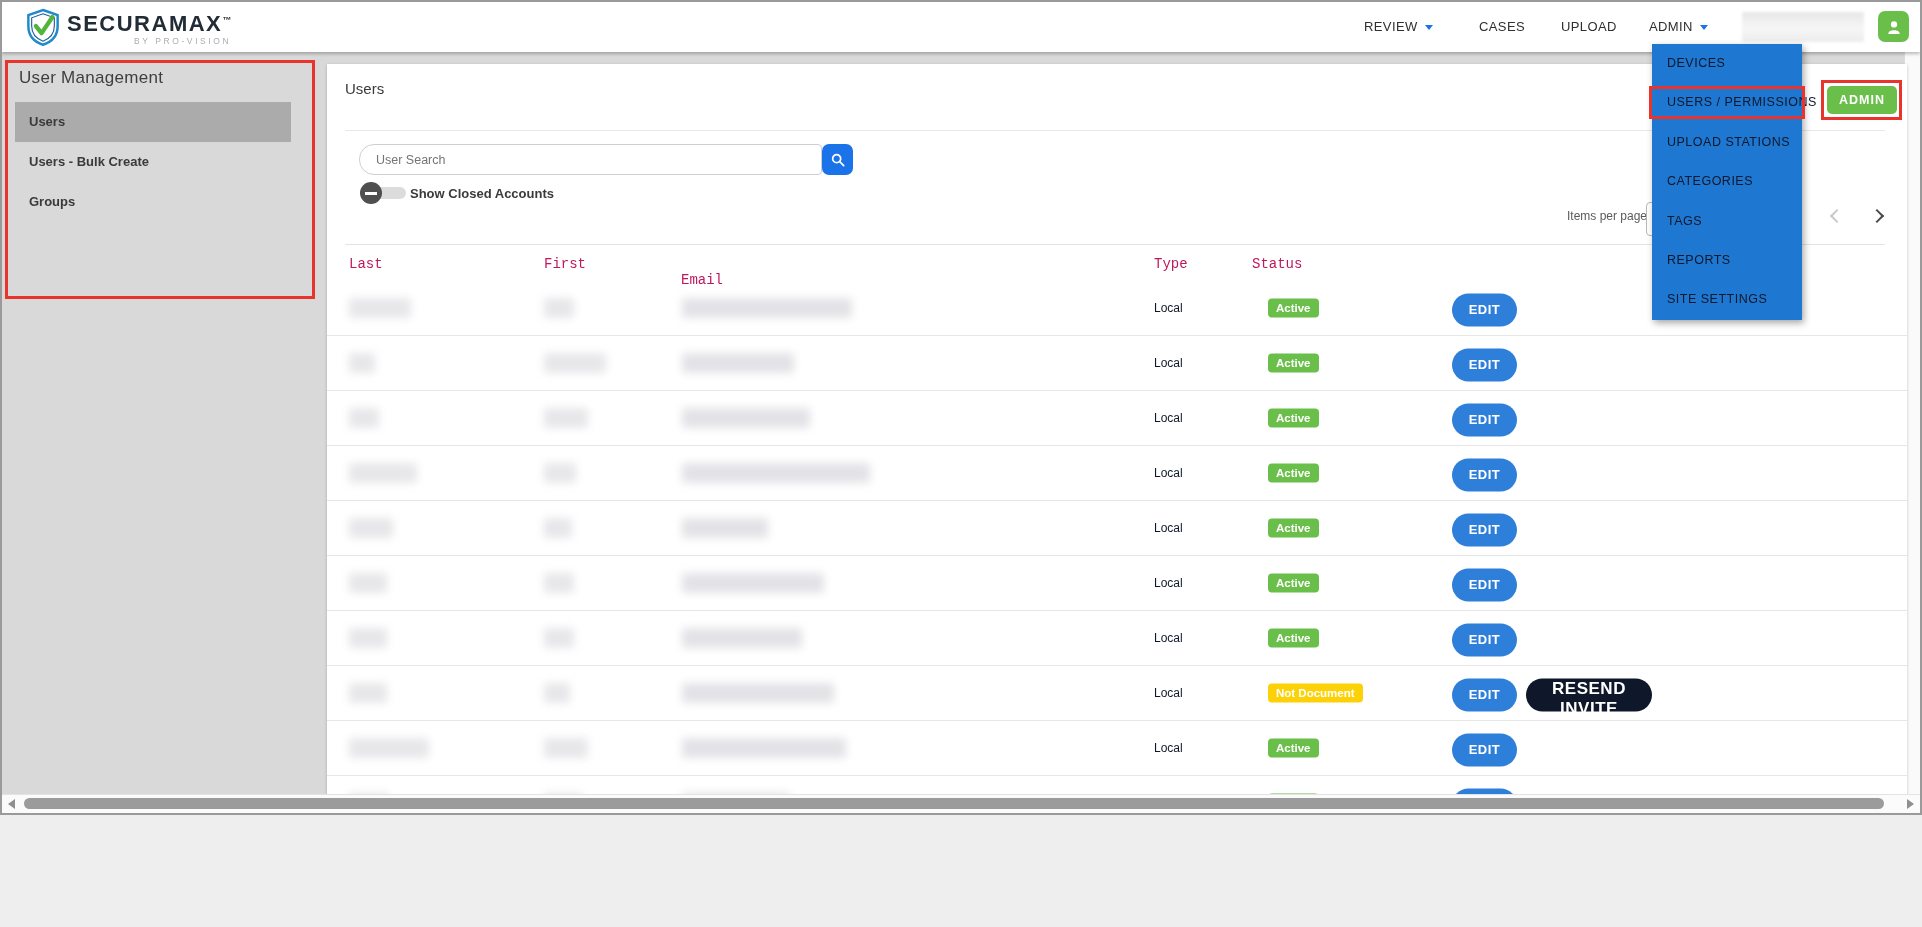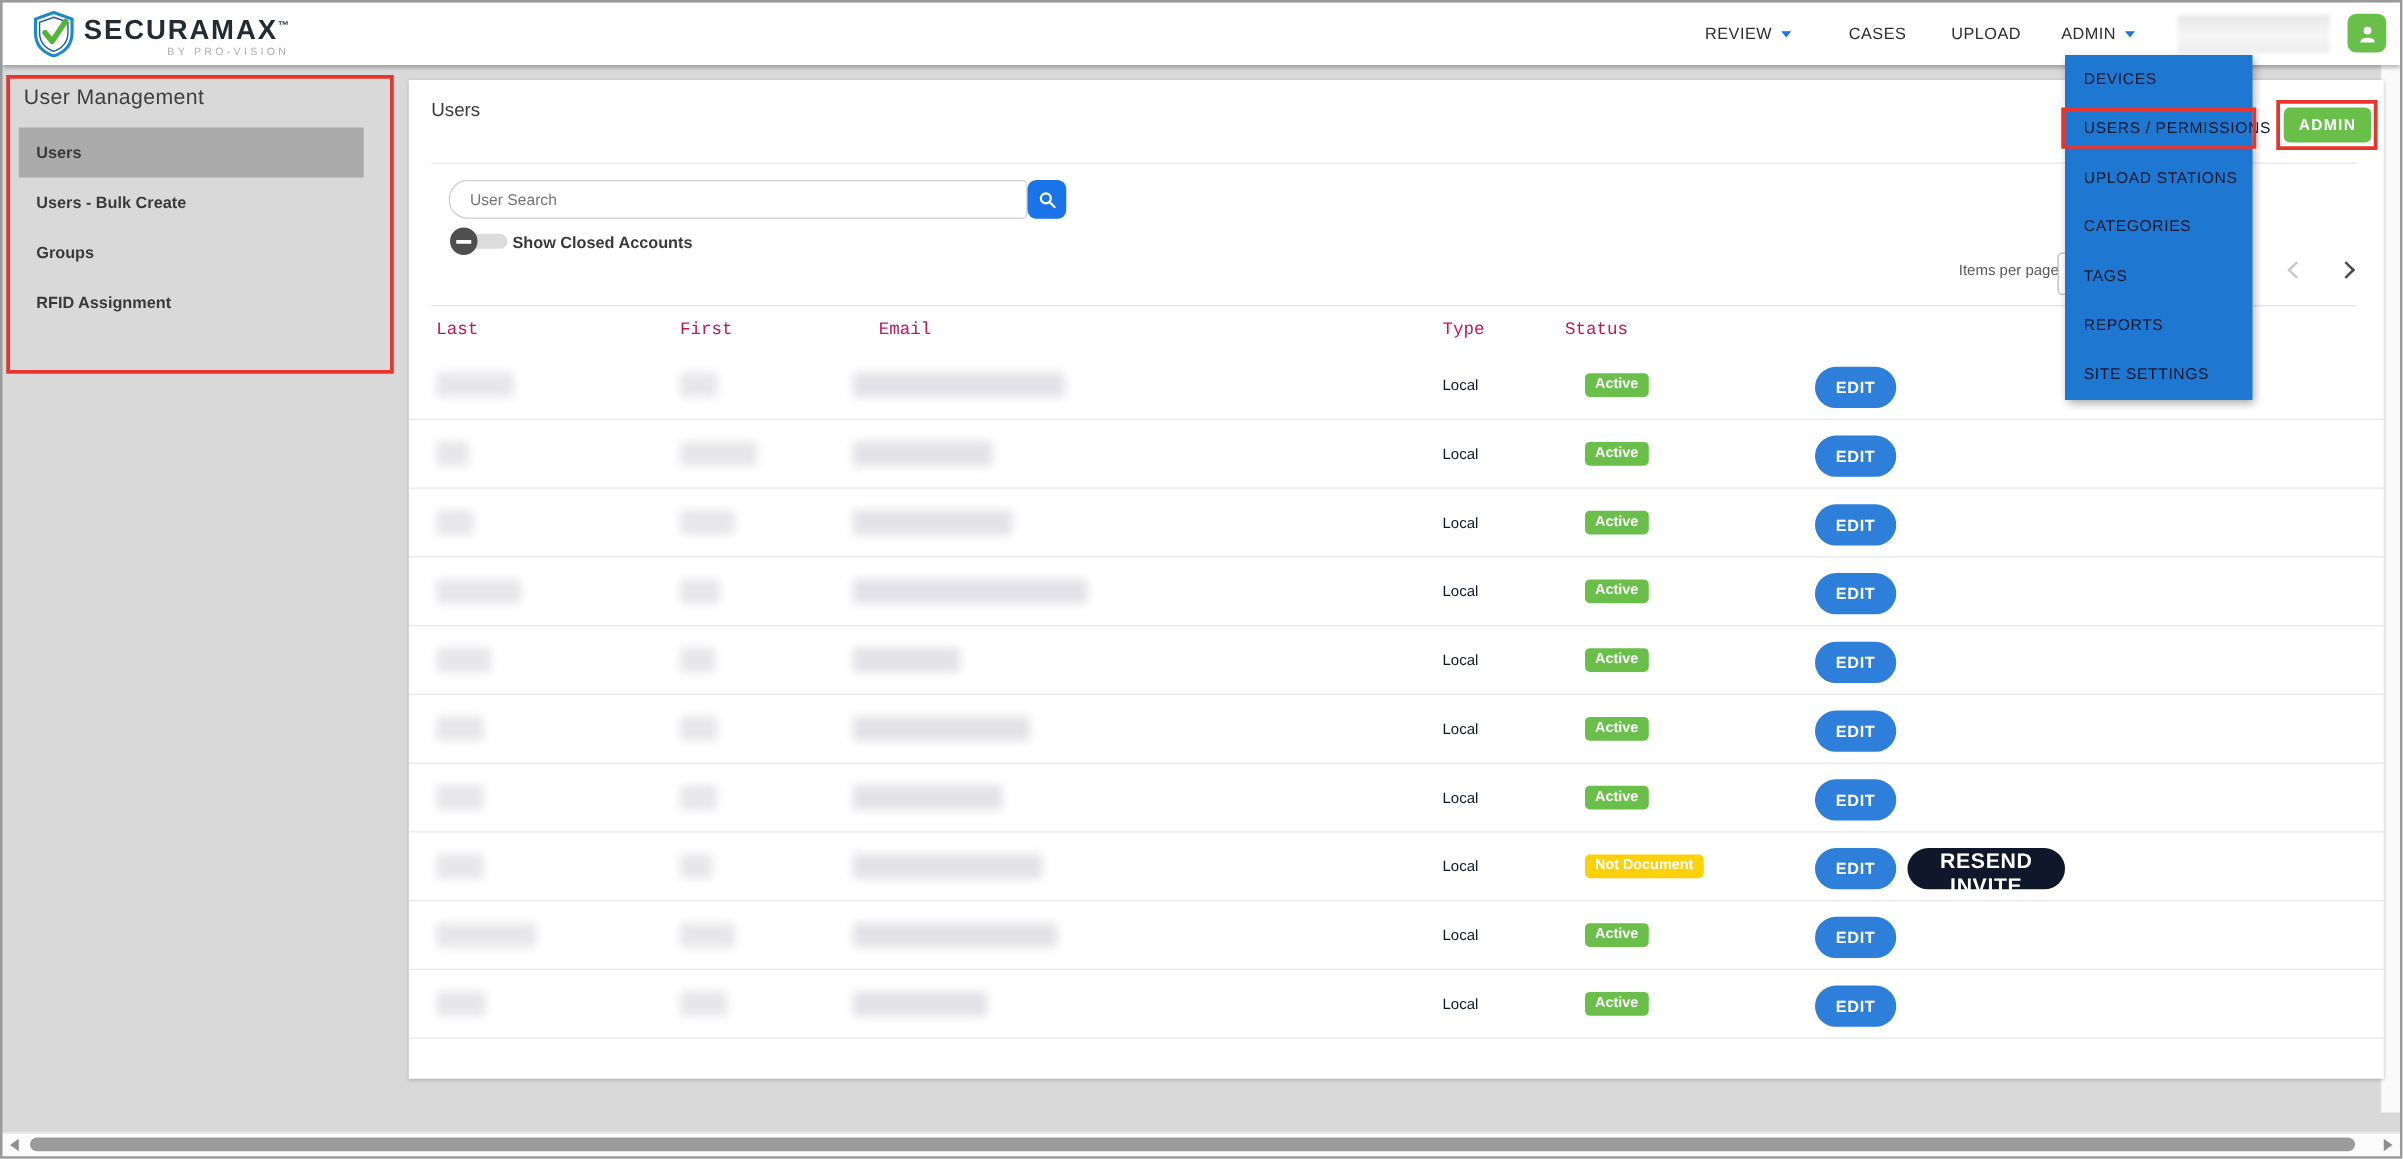--- a/index.html
+++ b/index.html
@@ -1,16 +1,16 @@
 <!DOCTYPE html>
 <html><head>
 <meta charset="utf-8">
 <style>
   html,body{margin:0;padding:0;background:#eee;}
-  .page{position:relative;width:1922px;height:927px;box-sizing:border-box;border:2px solid #9a9a9a;
+  .page{position:relative;width:1922px;height:815px;box-sizing:border-box;border:2px solid #9a9a9a;
         background:#d9d9d9;font-family:"Liberation Sans",sans-serif;overflow:hidden;}
 
   
   .topbar{position:absolute;left:0;top:0;width:100%;height:50px;background:#fff;
           box-shadow:0 2px 3px rgba(0,0,0,.25);z-index:10;}
   .logo{position:absolute;left:24px;top:6px;display:flex;align-items:flex-start;}
   .logo svg{margin-right:7px;}
   .brand-text{display:flex;flex-direction:column;align-items:flex-end;}
   .brand{font-size:22px;font-weight:bold;color:#222c36;letter-spacing:1.5px;line-height:24px;}
   .brand sup{font-size:9px;letter-spacing:0;}
@@ -58,21 +58,21 @@
   .toggle-knob::after{content:"";position:absolute;left:5px;top:10px;width:12px;height:2.5px;background:#fff;}
   .toggle-label{position:absolute;left:83px;top:122px;font-size:13px;font-weight:bold;color:#3a3a3a;}
   .items-label{position:absolute;left:1240px;top:145px;font-size:12px;color:#5a5a5a;}
   .pp-select{position:absolute;left:1319px;top:138px;width:124px;height:34px;border:1px solid #b9b9b9;
         border-radius:4px;background:#fff;cursor:pointer;}
   .chev{position:absolute;top:147px;width:10px;height:10px;border-style:solid;border-width:0 2px 2px 0;cursor:pointer;}
   .chev-prev{left:1505px;border-color:#c9c9c9;transform:rotate(135deg);}
   .chev-next{left:1545px;border-color:#4a4a4a;transform:rotate(-45deg);}
   .tbl-top-divider{left:18px;right:22px;top:180px;border-color:#e4e4e4;}
   .th{position:absolute;top:192px;font-size:14px;color:#be185d;font-family:Liberation Mono, monospace;}
-  .th-last{left:22px;}.th-first{left:217px;}.th-email{left:376px;}.th-type{left:827px;}.th-status{left:925px;}
+  .th-last{left:22px;}.th-first{left:217px;}.th-email{left:354px;margin-top:16px;}.th-type{left:827px;}.th-status{left:925px;}
   .rows{position:absolute;left:0;right:0;top:217px;}
   .trow{position:relative;height:55px;border-bottom:1px solid #e6e6e6;}
   .cell{position:absolute;top:50%;transform:translateY(-50%);}
   .c-last{left:22px;}.c-first{left:217px;}.c-email{left:355px;}
   .blur{height:20px;border-radius:3px;background:#e7e7ea;filter:blur(4px);}
   .c-email .blur{background:#e3e3e7;}
   .c-type{left:827px;font-size:12px;color:#0f172a;}
   .badge{left:941px;padding:3px 8px 4px;border-radius:4px;font-size:11.5px;font-weight:bold;color:#fff;white-space:nowrap;}
   .badge-active{background:#6abf4b;}
   .badge-warn{background:#fdd108;}
@@ -129,21 +129,20 @@
         <path d="M4.5 20.5 c0-5.6 15-5.6 15 0 v0.7 h-15 z" fill="#fff"></path>
       </svg>
     </div>
   </div>
 
   <div class="sidebar-title">User Management</div>
   <div class="sidebar-items">
     <div class="side-item selected">Users</div>
     <div class="side-item">Users - Bulk Create</div>
     <div class="side-item">Groups</div>
-    <div class="side-item">RFID Assignment</div>
   </div>
   <div class="ann ann-sidebar"></div>
 
   <div class="card">
     <div class="card-title">Users</div>
     <div class="divider title-divider"></div>
 
     <button class="invite-btn">ADMIN</button>
     <div class="ann ann-invite"></div>
 

